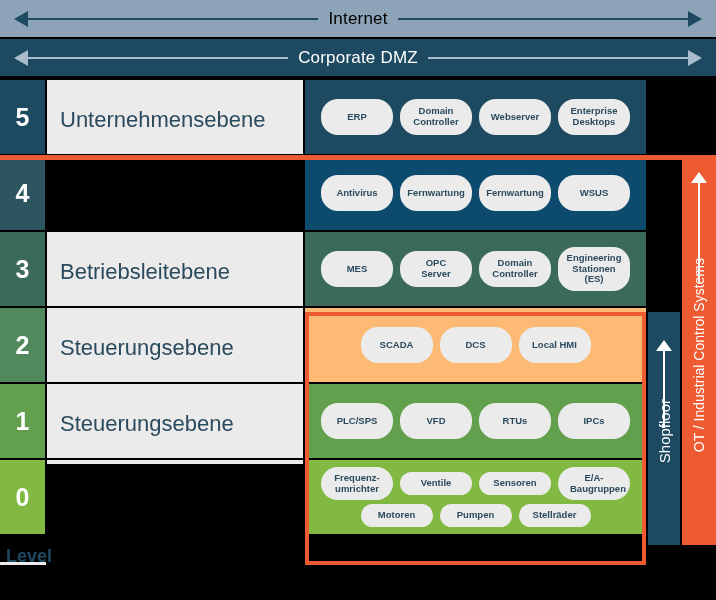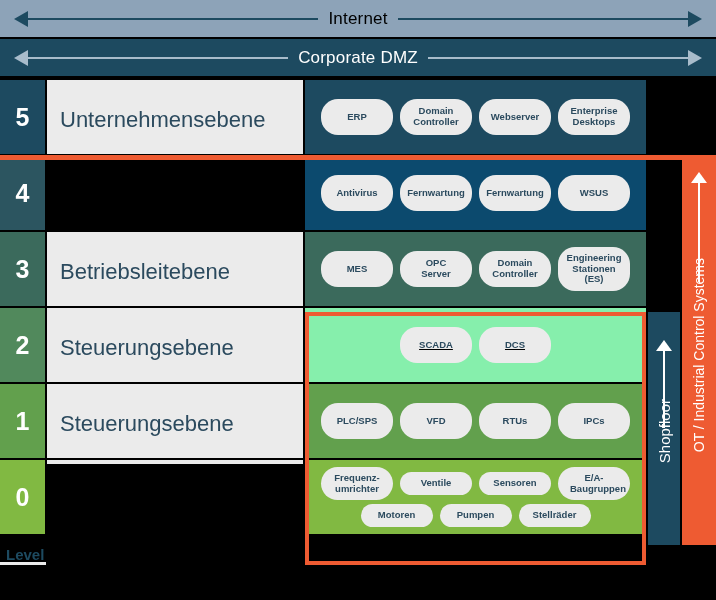--- a/index.html
+++ b/index.html
@@ -232,21 +232,21 @@
   }
   .shopfloor-col .vert-arrow { top: 38px; height: 78px; }
   .ot-col .vert-arrow { top: 22px; height: 100px; }
 
   
   .level-caption {
     position: absolute;
     left: 6px;
     top: 546px;
     color: #1d4a60;
-    font-size: 15px;
+    font-size: 18px;
     font-weight: bold;
     z-index: 8;
   }
   .level-caption-rule {
     position: absolute;
     left: 0;
     top: 562px;
     width: 46px;
     height: 3px;
     background: #ebebeb;
@@ -307,24 +307,25 @@
             <div class="chip chip-w chip-tall">OPC Server</div>
             <div class="chip chip-w chip-tall">Domain<br>Controller</div>
             <div class="chip chip-w chip-tall">Engineering<br>Stationen (ES)</div>
           </div>
         </div>
       </div>
       <div class="hsep" style="top: 306px;"></div>
       <div class="level-row" style="top: 308px;">
         <div class="level-num" style="background: rgb(81, 137, 92);">2</div>
         <div class="level-name">Steuerungsebene</div>
-        <div class="level-comp" style="background: #86efac; text-decoration: underline;">
+        <div class="level-comp" style="background: #fdba74;">
           <div class="chip-row">
             <div class="chip chip-w chip-tall">SCADA</div>
             <div class="chip chip-w chip-tall">DCS</div>
+            <div class="chip chip-w chip-tall">Local HMI</div>
           </div>
         </div>
       </div>
       <div class="hsep" style="top: 382px;"></div>
       <div class="level-row" style="top: 384px;">
         <div class="level-num" style="background: rgb(98, 160, 77);">1</div>
         <div class="level-name">Steuerungsebene</div>
         <div class="level-comp" style="background: rgb(98, 160, 77);">
           <div class="chip-row">
             <div class="chip chip-w chip-tall">PLC/SPS</div>

